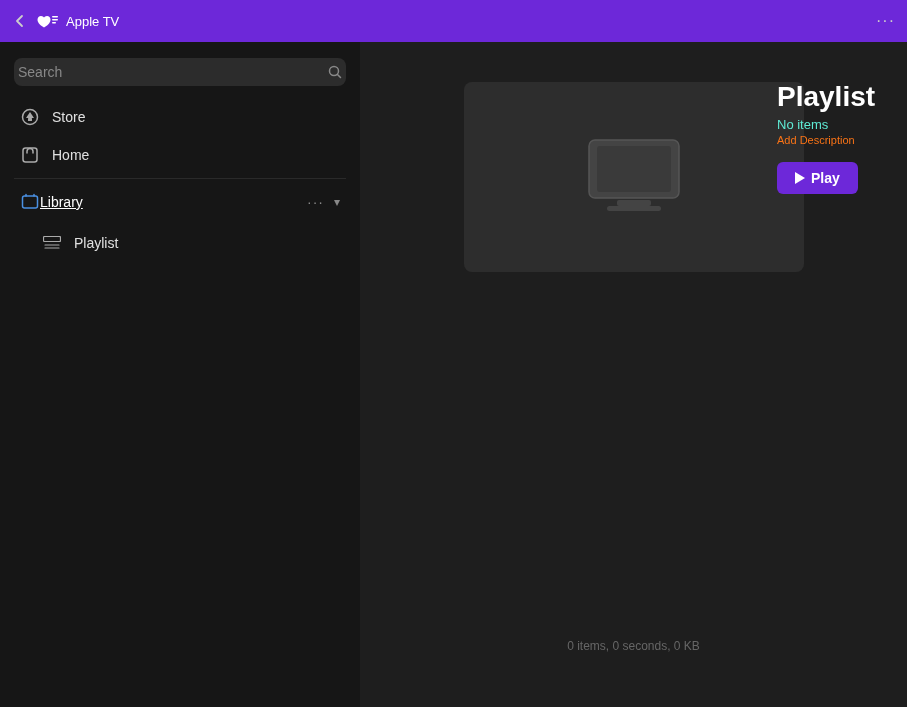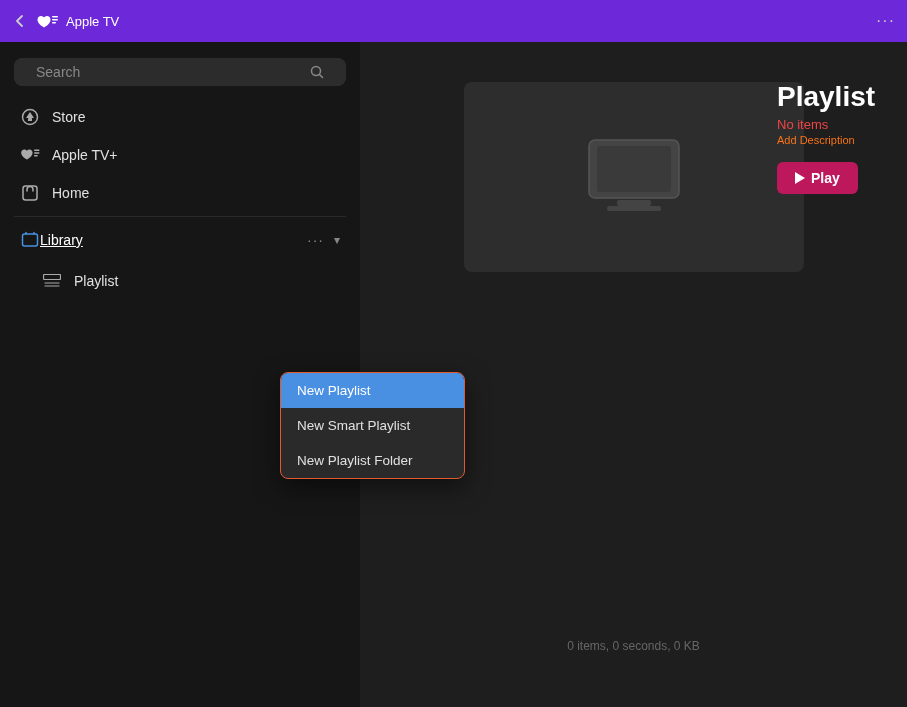--- a/index.html
+++ b/index.html
@@ -83,21 +83,21 @@
 
     
     .search-container {
       padding: 8px 14px 12px;
     }
     .search-input-wrapper {
       background: #2c2c2c;
       border-radius: 8px;
       display: flex;
       align-items: center;
-      padding: 6px 22px;
+      padding: 6px 4px;
       gap: 23px;
     }
     .search-input {
       background: none;
       border: none;
       color: #fff;
       font-size: 14px;
       flex: 1;
       outline: none;
     }
@@ -260,32 +260,32 @@
       padding: 0 10px;
     }
     .playlist-title-big {
       font-size: 28px;
       font-weight: 700;
       color: #fff;
       line-height: 1.1;
     }
     .no-items-text {
       font-size: 13px;
-      color: #ef4444;
+      color: #5eead4;
       margin-top: 4px;
     }
     .add-desc-link {
       font-size: 11px;
       color: #f97316;
       cursor: pointer;
       margin-top: 2px;
     }
     .play-button {
       margin-top: 16px;
-      background: #be185d;
+      background: #6d28d9;
       border: none;
       border-radius: 6px;
       color: #fff;
       padding: 8px 18px;
       font-size: 14px;
       font-weight: 600;
       cursor: pointer;
       display: flex;
       align-items: center;
       gap: 6px;
@@ -351,31 +351,20 @@
       <div class="nav-item-icon">
         <svg width="18" height="18" viewBox="0 0 18 18" fill="none">
           <circle cx="9" cy="9" r="7.5" stroke="#aaa" stroke-width="1.5"></circle>
           <polygon points="9,4 13,10 5,10" fill="#aaa"></polygon>
           <rect x="7" y="10" width="4" height="3" rx="0.5" fill="#aaa"></rect>
         </svg>
       </div>
       <span class="nav-item-label">Store</span>
     </div>
 
-    <div class="nav-item">
-      <div class="nav-item-icon">
-        <svg width="20" height="14" viewBox="0 0 20 14" fill="none">
-          <path d="M9.5 1.5C8.2 1.5 7.3 2.2 6.9 2.8C6.5 2.2 5.6 1.5 4.3 1.5C2.5 1.5 1.2 2.8 1.2 4.8C1.2 7.5 4.2 10.2 6.9 11.5C9.6 10.2 12.6 7.5 12.6 4.8C12.6 2.8 11.3 1.5 9.5 1.5Z" fill="#aaa"></path>
-          <rect x="14" y="1.5" width="5.5" height="1.4" rx="0.7" fill="#aaa"></rect>
-          <rect x="14" y="4.3" width="5.5" height="1.4" rx="0.7" fill="#aaa"></rect>
-          <rect x="14" y="7.1" width="3.8" height="1.4" rx="0.7" fill="#aaa"></rect>
-        </svg>
-      </div>
-      <span class="nav-item-label">Apple TV+</span>
-    </div>
 
     <div class="nav-item">
       <div class="nav-item-icon">
         <svg width="18" height="18" viewBox="0 0 18 18" fill="none">
           <rect x="2" y="2" width="14" height="14" rx="2.5" stroke="#aaa" stroke-width="1.5" fill="none"></rect>
           <path d="M6 7V5.5C6 3.85 7.35 2.5 9 2.5C10.65 2.5 12 3.85 12 5.5V7" stroke="#aaa" stroke-width="1.5" stroke-linecap="round"></path>
         </svg>
       </div>
       <span class="nav-item-label">Home</span>
     </div>
@@ -406,25 +395,20 @@
           <svg width="18" height="14" viewBox="0 0 18 14" fill="none">
             <rect x="0.5" y="0.5" width="17" height="5" rx="1" stroke="#aaa" stroke-width="1.2" fill="none"></rect>
             <line x1="2" y1="9" x2="16" y2="9" stroke="#aaa" stroke-width="1.2" stroke-linecap="round"></line>
             <line x1="2" y1="12" x2="16" y2="12" stroke="#aaa" stroke-width="1.2" stroke-linecap="round"></line>
           </svg>
         </div>
         <span class="nav-item-label">Playlist</span>
       </div>
     </div>
 
-    <div class="dropdown-menu">
-      <div class="dropdown-item highlighted">New Playlist</div>
-      <div class="dropdown-item">New Smart Playlist</div>
-      <div class="dropdown-item">New Playlist Folder</div>
-    </div>
 
   </div>
 
   <div class="content-area">
 
     <div class="playlist-thumbnail">
       <div class="tv-icon-container">
         <svg width="110" height="90" viewBox="0 0 110 90" fill="none">
           <rect x="10" y="8" width="90" height="58" rx="6" fill="#444" stroke="#555" stroke-width="1.5"></rect>
           <rect x="18" y="14" width="74" height="46" rx="3" fill="#3a3a3a"></rect>

